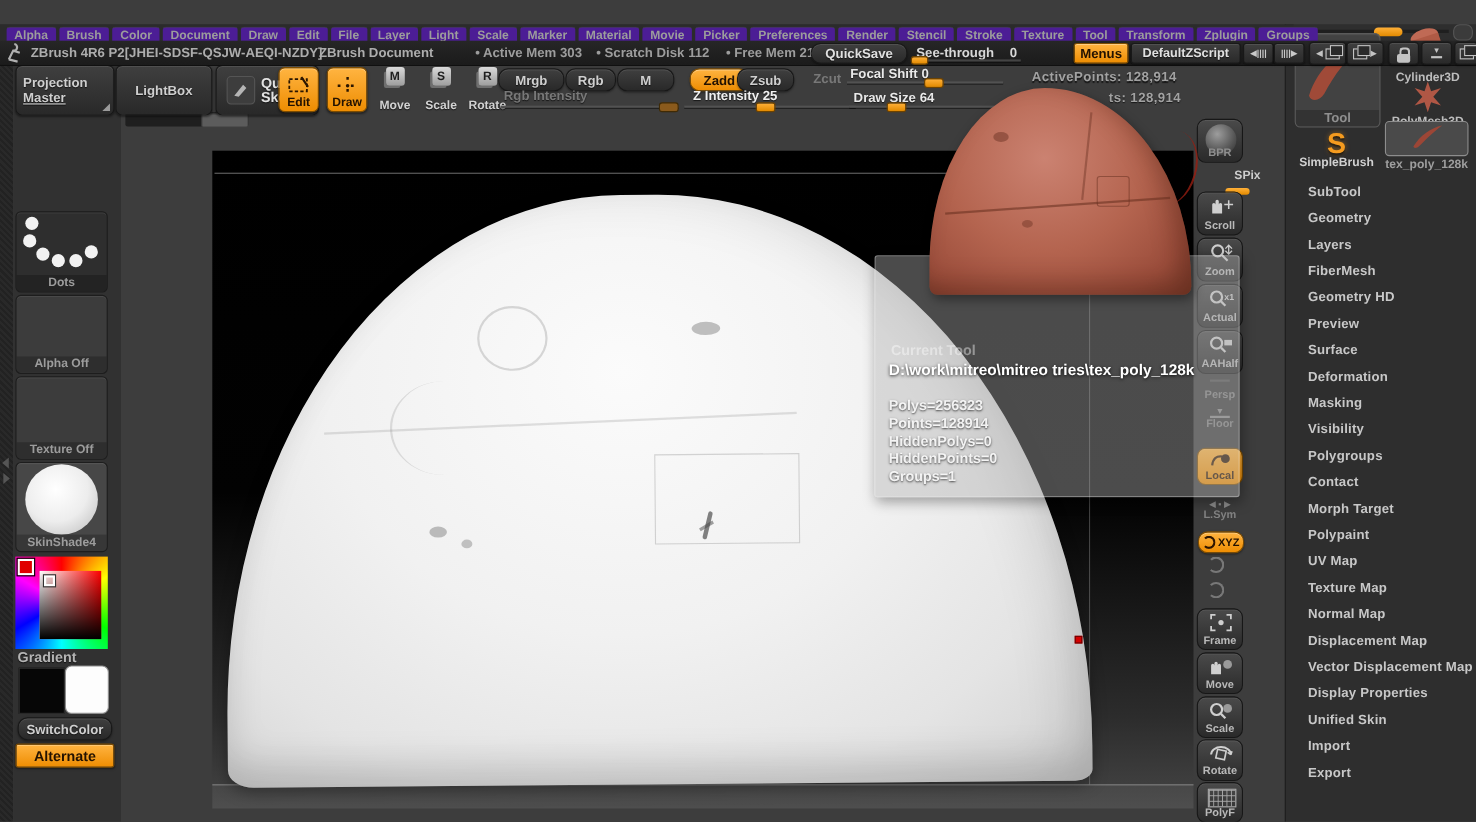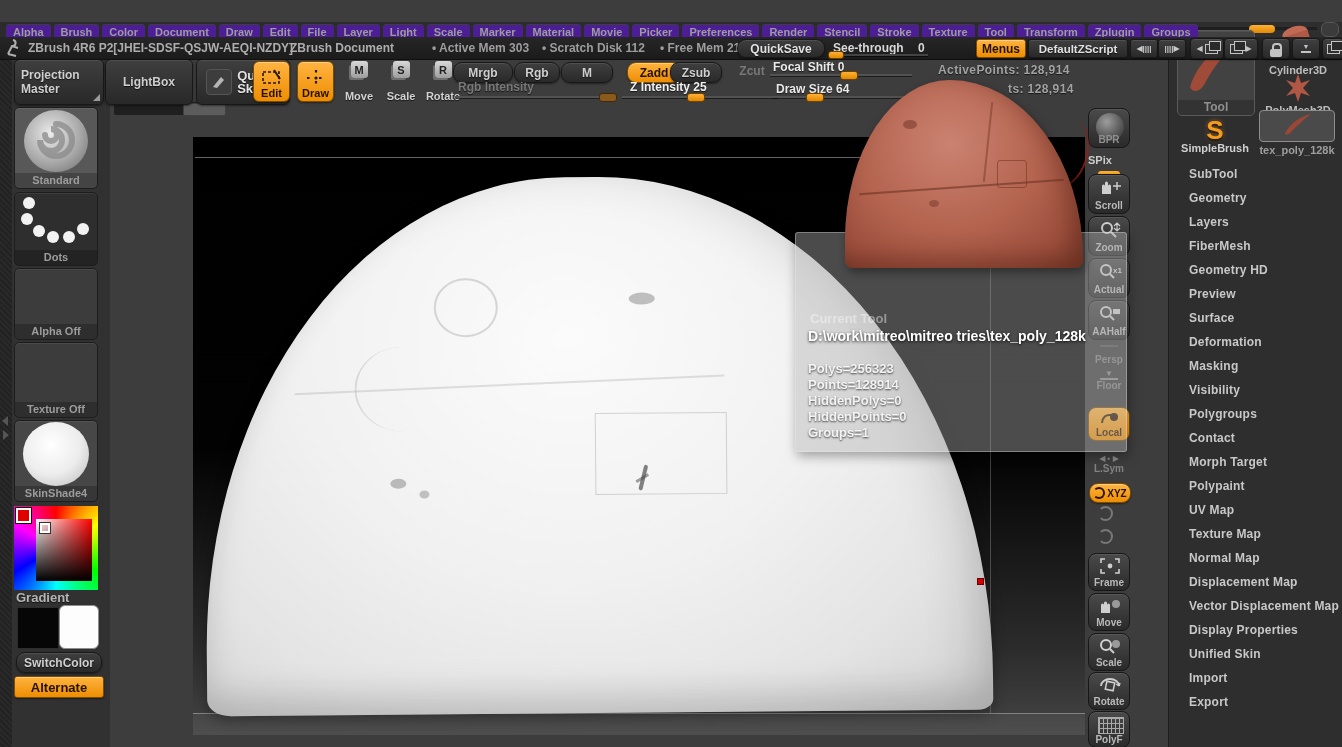--- a/index.html
+++ b/index.html
@@ -87,28 +87,20 @@
   </div>
 </div>
 
 <div class="abs" style="left:0;top:42px;width:12px;height:705px;background:repeating-linear-gradient(45deg,#292929 0 2px,#222 2px 4px);">
   <div class="abs" style="left:2px;top:374px;width:0;height:0;border-top:5px solid transparent;border-bottom:5px solid transparent;border-right:6px solid #555;"></div>
   <div class="abs" style="left:3px;top:388px;width:0;height:0;border-top:5px solid transparent;border-bottom:5px solid transparent;border-left:6px solid #555;"></div>
 </div>
 
 <div class="abs" style="left:12px;top:42px;width:98px;height:705px;background:#313131;">
 
-  <div class="thumbbox" style="left:2px;top:65px;width:82px;height:80px;background:#585858;">
-    <div class="abs" style="left:9px;top:2px;width:64px;height:62px;border-radius:50%;background:radial-gradient(circle at 42% 38%, #ececec, #a8a8a8 55%, #6f6f6f 95%);">
-      <svg width="64" height="62">
-          <path d="M32 14 a16 16 0 1 1 -16 16 a11 11 0 1 0 11 -11 a6 6 0 1 1 -6 6" fill="none" stroke="#8a8a8a" stroke-width="6" stroke-linecap="round" opacity=".75"></path>
-        </svg>
-    </div>
-    <div class="thumb-label">Standard</div>
-  </div>
 
   <div class="thumbbox" style="left:2px;top:150px;width:82px;height:72px;background:#2e2e2e;">
     <svg width="82" height="56">
       <circle cx="14" cy="10" r="6" fill="#f2f2f2"></circle>
         <circle cx="12" cy="26" r="6" fill="#f2f2f2"></circle>
       <circle cx="24" cy="38" r="6" fill="#f2f2f2"></circle>
         <circle cx="38" cy="44" r="6" fill="#f2f2f2"></circle>
       <circle cx="54" cy="44" r="6" fill="#f2f2f2"></circle>
         <circle cx="68" cy="36" r="6" fill="#f2f2f2"></circle>
     </svg>
@@ -148,21 +140,21 @@
 </div>
 
 <div class="abs ts" style="left:50px;top:45px;font-size:12px;color:#ededed;z-index:5;">
   <span>-0.967</span><span style="color:#f0921e;">,</span><span>0.326</span><span style="color:#f0921e;">,</span><span>0.358</span>
 </div>
 
 <div class="abs" style="left:0;top:42px;width:1170px;height:63px;z-index:4;">
 
   <div class="btn-dark abs" style="left:14px;top:17px;width:88px;height:44px;flex-direction:column;line-height:14px;">
     <span class="ts" style="font-size:12px;align-self:flex-start;padding-left:6px;">Projection</span>
-    <span class="ts" style="font-size:12px;align-self:flex-start;padding-left:6px;">Master</span>
+    <span class="ts" style="font-size:12px;align-self:flex-start;padding-left:6px;text-decoration:underline;">Master</span>
     <span class="abs" style="right:3px;bottom:3px;width:0;height:0;border-left:7px solid transparent;border-bottom:7px solid #9a9a9a;"></span>
   </div>
 
   <div class="btn-dark abs" style="left:105px;top:17px;width:86px;height:44px;">
     <span class="ts" style="font-size:12px;">LightBox</span>
   </div>
 
   <div class="btn-dark abs" style="left:196px;top:17px;width:92px;height:44px;gap:5px;">
     <span style="display:inline-flex;width:24px;height:24px;background:#3d3d3d;border:1px solid #555;border-radius:4px;align-items:center;justify-content:center;">
       <svg width="16" height="16">
@@ -247,21 +239,21 @@
   <div class="abs ts" style="left:938px;top:21px;font-size:12px;color:#a2a2a2;letter-spacing:.4px;">ActivePoints: 128,914</div>
   <div class="abs ts" style="left:1008px;top:40px;font-size:12px;color:#a2a2a2;letter-spacing:.4px;">ts: 128,914</div>
 </div>
 
 <div class="abs" style="left:1086px;top:42px;width:46px;height:705px;z-index:6;">
   <div class="sbtn" style="top:66px;height:40px;">
     <span style="position:absolute;top:4px;left:7px;width:28px;height:28px;border-radius:50%;background:radial-gradient(circle at 38% 32%, #9d9d9d, #565656 60%, #2c2c2c);"></span>
     <span style="position:relative;color:#8f8f8f;">BPR</span>
   </div>
 
-  <div class="abs" style="left:2px;top:108px;width:42px;text-align:left;">
+  <div class="abs" style="left:18px;top:108px;width:42px;text-align:right;">
     <span style="color:#cdcdcd;font-size:11px;">SPix</span>
     <span style="display:block;margin:3px auto 0;width:22px;height:6px;border-radius:3px;background:linear-gradient(#ffb038,#e28a00);"></span>
   </div>
 
   <div class="sbtn" style="top:132px;height:40px;">
     <svg width="24" height="20" style="position:absolute;top:3px;left:9px;">
         <path d="M4 16 V8 a1.5 1.5 0 0 1 3 0 V5 a1.5 1.5 0 0 1 3 0 v3 a1.5 1.5 0 0 1 3 0 v8 z" fill="#cfcfcf"></path>
         <path d="M19 4 v8 M15 8 h8" stroke="#cfcfcf" stroke-width="1.4"></path>
       </svg>
     <span>Scroll</span>

